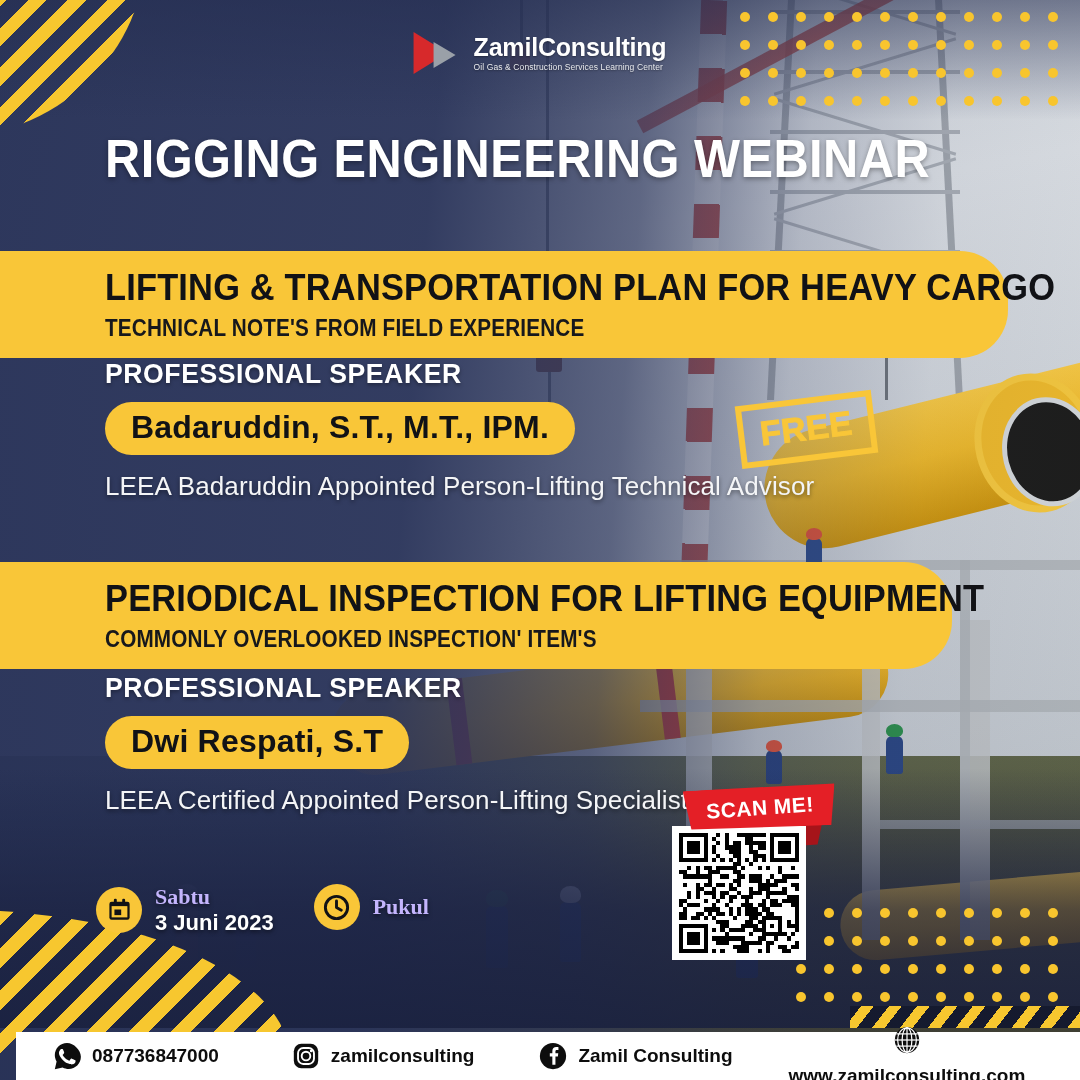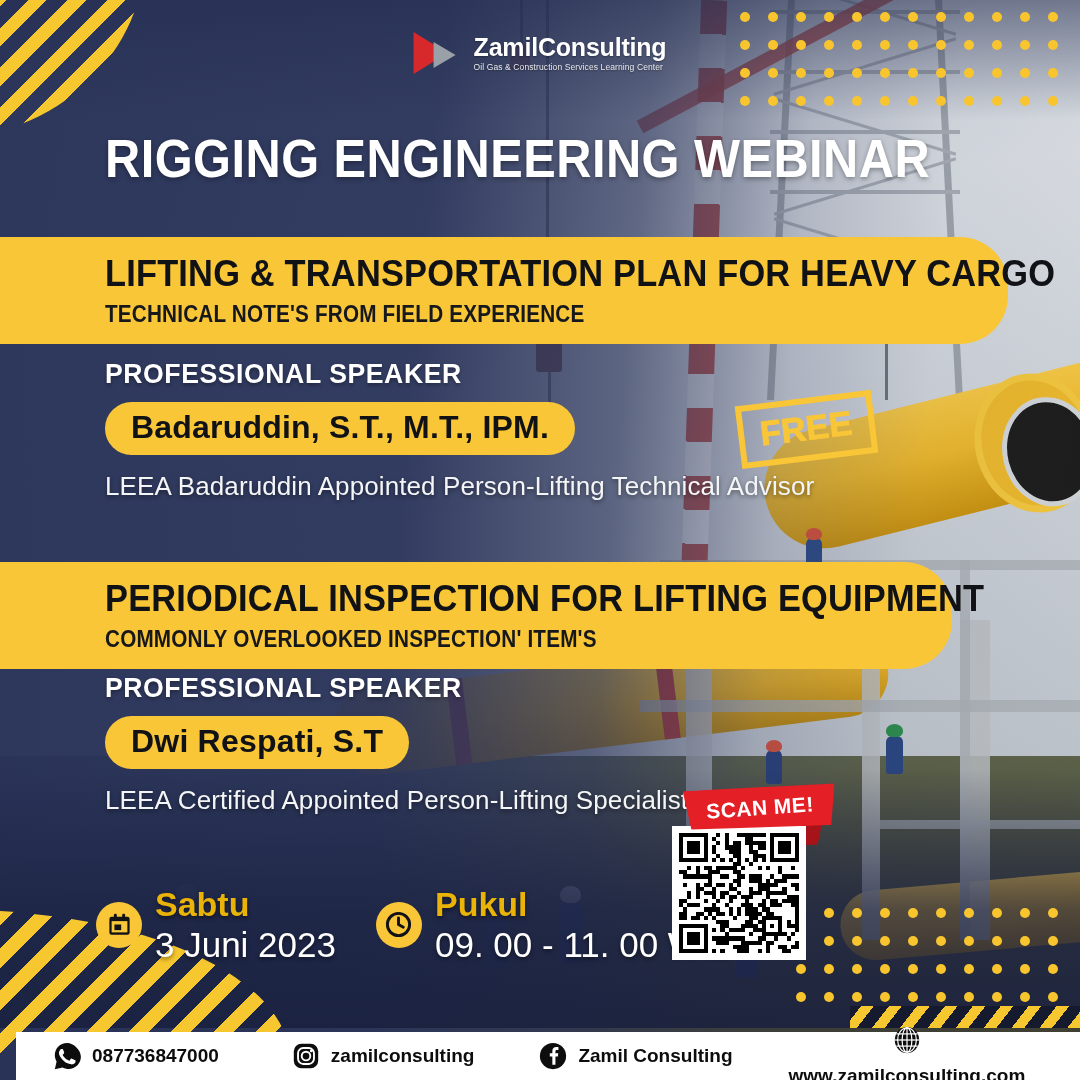--- a/index.html
+++ b/index.html
@@ -256,21 +256,21 @@
   .banner-title {
     font-size: 37px; font-weight: 700; color: #111216;
     letter-spacing: .2px; white-space: nowrap;
     transform: scaleX(.93); transform-origin: left center;
   }
   .banner-sub {
     font-size: 23px; font-weight: 700; color: #17181c;
     letter-spacing: .2px; margin-top: 6px; white-space: nowrap;
     transform: scaleX(.9); transform-origin: left center;
   }
-  #banner1 { top: 237px; width: 1008px; }
+  #banner1 { top: 251px; width: 1008px; }
   #banner2 { top: 562px; width: 952px; }
 
   
   .speaker-block { position: absolute; left: 105px; z-index: 20; }
   #speaker1 { top: 358px; }
   #speaker2 { top: 672px; }
 
   .speaker-label {
     font-size: 28px; font-weight: 700; color: #ffffff;
     letter-spacing: .6px;
@@ -346,25 +346,26 @@
   }
   .dt-item { display: flex; align-items: center; gap: 13px; }
   .dt-icon {
     width: 46px; height: 46px; border-radius: 50%;
     background: #f9c638;
     display: flex; align-items: center; justify-content: center;
     flex: 0 0 auto;
   }
   .dt-text { line-height: 1.18; }
   .dt-top {
-    font-size: 34px; font-weight: 700; color: #eab308;
+    font-size: 22px; font-weight: 700; color: #c4b5fd;
     text-shadow: 0 2px 4px rgba(0,0,0,.5);
+    font-family: Liberation Serif, serif;
   }
   .dt-bottom {
-    font-size: 35px; font-weight: 400; color: #ffffff;
+    font-size: 22px; font-weight: 700; color: #ffffff;
     white-space: nowrap;
     text-shadow: 0 2px 4px rgba(0,0,0,.5);
   }
 
   
   .footer {
     position: absolute; left: 16px; bottom: 0;
     width: 1080px; height: 48px;
     background: #ffffff;
     display: flex; align-items: center;
@@ -1039,21 +1040,20 @@
 
     <div class="dt-item">
       <div class="dt-icon">
         <svg width="29" height="29" viewBox="0 0 24 24">
           <circle cx="12" cy="12" r="9.2" fill="none" stroke="#111216" stroke-width="2.4"></circle>
           <path d="M12 6.6 V12 L16 14.2" fill="none" stroke="#111216" stroke-width="2.4" stroke-linecap="round" stroke-linejoin="round"></path>
         </svg>
       </div>
       <div class="dt-text">
         <div class="dt-top">Pukul</div>
-        <div class="dt-bottom">09. 00 - 11. 00 WIB</div>
       </div>
     </div>
   </div>
 
   <div class="footer">
 
     <div class="foot-item" id="foot-phone">
       <svg class="foot-icon" viewBox="0 0 32 32">
         <path d="M16 2C8.8 2 3 7.8 3 15c0 2.5.7 4.8 1.9 6.8L3 30l8.4-1.8c1.9 1 4.1 1.6 6.4 1.6 7.2 0 13-5.8 13-13S23.2 2 16 2z" fill="#0d0d0d"></path>
         <path d="M11.8 9.3c-.3-.7-.6-.7-.9-.7h-.8c-.3 0-.8.1-1.2.6s-1.5 1.5-1.5 3.6 1.6 4.2 1.8 4.5c.2.3 3 4.8 7.4 6.5 3.7 1.4 4.4 1.2 5.2 1.1.8-.1 2.6-1.1 3-2.1.4-1 .4-1.9.3-2.1-.1-.2-.4-.3-.9-.5s-2.6-1.3-3-1.4c-.4-.2-.7-.2-1 .2s-1.1 1.4-1.4 1.7c-.3.3-.5.3-.9.1-.5-.2-2-.8-3.8-2.4-1.4-1.2-2.3-2.8-2.6-3.2-.3-.5 0-.7.2-.9.2-.2.5-.5.7-.8.2-.3.3-.5.5-.8.2-.3.1-.6 0-.8-.1-.3-1-2.4-1.2-3z" fill="#ffffff"></path>

